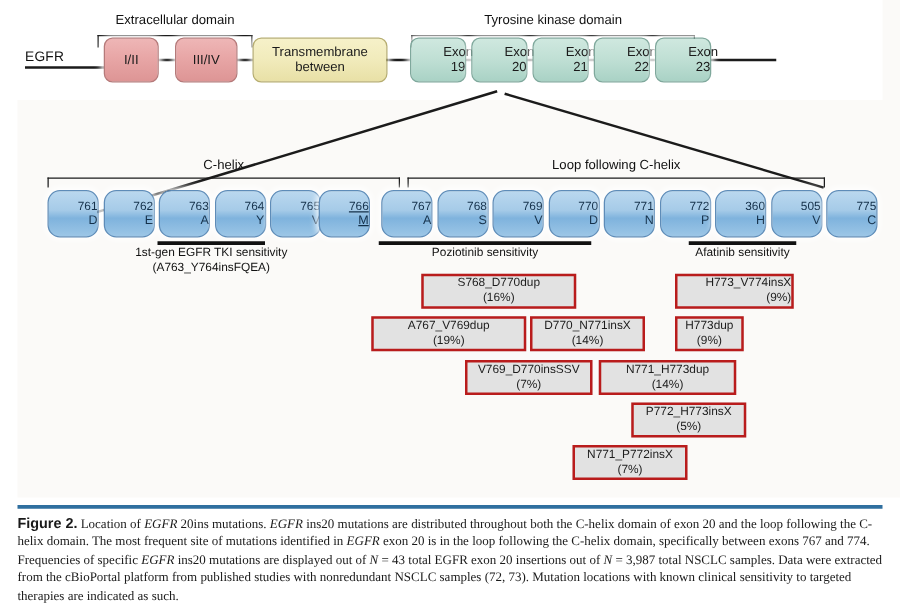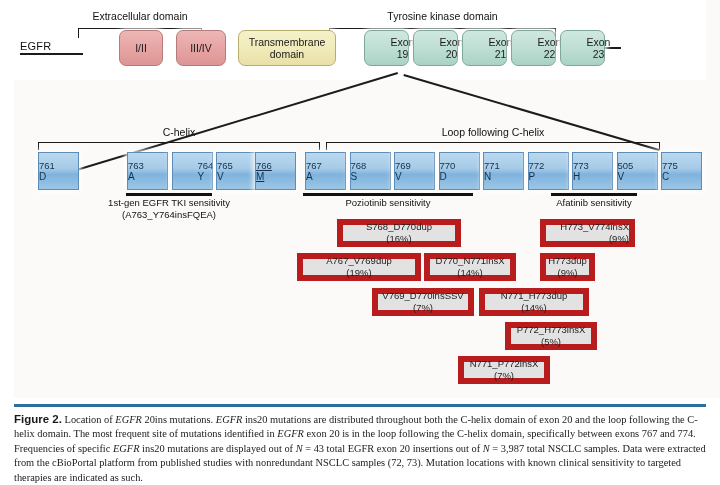--- a/index.html
+++ b/index.html
@@ -66,21 +66,20 @@
     border-radius: 7px;
     display: flex;
     flex-direction: column;
     align-items: center;
     justify-content: center;
     font-size: 10.5px;
     line-height: 12px;
     color: #1a1a1a;
     text-align: center;
     box-shadow: 0 0 5px 2px rgba(255,255,255,.95);
-    margin-left: 36px;
   }
   .gbox.ecd {
     background: linear-gradient(180deg,#eeb6b6 0%, #e8a6a6 45%, #dd9595 100%);
     border: 1px solid #b57a7a;
   }
   .gbox.tm {
     background: linear-gradient(180deg,#f6f1c9 0%, #f1ebbb 50%, #e8e0a6 100%);
     border: 1px solid #b6ad70;
   }
   .gbox.exon {
@@ -105,26 +104,26 @@
     white-space: nowrap;
   }
 
   
   .rbox {
     position: absolute;
     box-sizing: border-box;
     top: 152px;
     width: 41px;
     height: 38px;
-    border-radius: 0;
+    border-radius: 10px;
     border: 1px solid #5e8cb8;
     background: linear-gradient(180deg,#bad8ef 0%, #a6cbe8 42%, #7fb3dd 60%, #9cc6e6 100%);
     display: flex;
     flex-direction: column;
-    align-items: flex-start;
+    align-items: flex-end;
     justify-content: center;
     font-size: 9.5px;
     line-height: 11.5px;
     color: #14304a;
     box-shadow: 0 0 5px 2px rgba(255,255,255,.85);
   }
   .rbox .num { font-size: 9.5px; }
   .rbox .aa  { font-size: 10px; }
 
   
@@ -139,21 +138,21 @@
     line-height: 11.5px;
     color: #111;
     text-align: center;
     white-space: nowrap;
   }
 
   
   .mbox {
     position: absolute;
     box-sizing: border-box;
-    border: 6px solid #b91c1c;
+    border: 2px solid #b91c1c;
     background: #e2e2e2;
     display: flex;
     flex-direction: column;
     align-items: center;
     justify-content: center;
     font-size: 9.5px;
     line-height: 12px;
     color: #1d1d1d;
     text-align: center;
   }
@@ -207,23 +206,23 @@
   <div class="bracket" style="left:78px; top:28px; width:124px; height:10px;"></div>
       <div class="bracket-label" style="left:78px; top:10px; width:124px;">Extracellular domain</div>
       <div class="bracket" style="left:329px; top:28px; width:227px; height:10px;"></div>
       <div class="bracket-label" style="left:329px; top:10px; width:227px;">Tyrosine kinase domain</div>
       <div class="gbox ecd" style="left:83px; top:30px; width:44px; height:36px;">
         <span>I/II</span>
       </div>
       <div class="gbox ecd" style="left:140px; top:30px; width:50px; height:36px;">
         <span>III/IV</span>
       </div>
-      <div class="gbox tm" style="left:202px; top:30px; width:98px; height:36px;">
+      <div class="gbox tm" style="left:202px; top:30px; width:108px; height:36px;">
         <span>Transmembrane</span>
-        <span>domain</span>
+        <span>between</span>
       </div>
       <div class="gbox exon" style="left:328px; top:30px; width:45px; height:36px;">
         <span>Exon</span>
         <span>19</span>
       </div>
       <div class="gbox exon" style="left:377px; top:30px; width:45px; height:36px;">
         <span>Exon</span>
         <span>20</span>
       </div>
       <div class="gbox exon" style="left:426px; top:30px; width:45px; height:36px;">
@@ -250,20 +249,24 @@
   </div>
 
 <div class="bracket" style="left:38px; top:142px; width:282px; height:8px;"></div>
     <div class="bracket-label" style="left:38px; top:126px; width:282px;">C-helix</div>
     <div class="bracket" style="left:326px; top:142px; width:334px; height:8px;"></div>
     <div class="bracket-label" style="left:326px; top:126px; width:334px;">Loop following C-helix</div>
     <div class="rbox" style="left:38px;">
       <span class="num">761</span>
       <span class="aa">D</span>
     </div>
+    <div class="rbox" style="left:82.5px;">
+      <span class="num">762</span>
+      <span class="aa">E</span>
+    </div>
     <div class="rbox" style="left:127px;">
       <span class="num">763</span>
       <span class="aa">A</span>
     </div>
     <div class="rbox" style="left:171.5px;padding-left:25px;">
       <span class="num">764</span>
       <span class="aa">Y</span>
     </div>
     <div class="rbox" style="left:216px;">
       <span class="num">765</span>
@@ -291,21 +294,21 @@
     </div>
     <div class="rbox" style="left:483px;">
       <span class="num">771</span>
       <span class="aa">N</span>
     </div>
     <div class="rbox" style="left:527.5px;">
       <span class="num">772</span>
       <span class="aa">P</span>
     </div>
     <div class="rbox" style="left:572px;">
-      <span class="num">773</span>
+      <span class="num">360</span>
       <span class="aa">H</span>
     </div>
     <div class="rbox" style="left:616.5px;">
       <span class="num">505</span>
       <span class="aa">V</span>
     </div>
     <div class="rbox" style="left:661px;">
       <span class="num">775</span>
       <span class="aa">C</span>
     </div>

